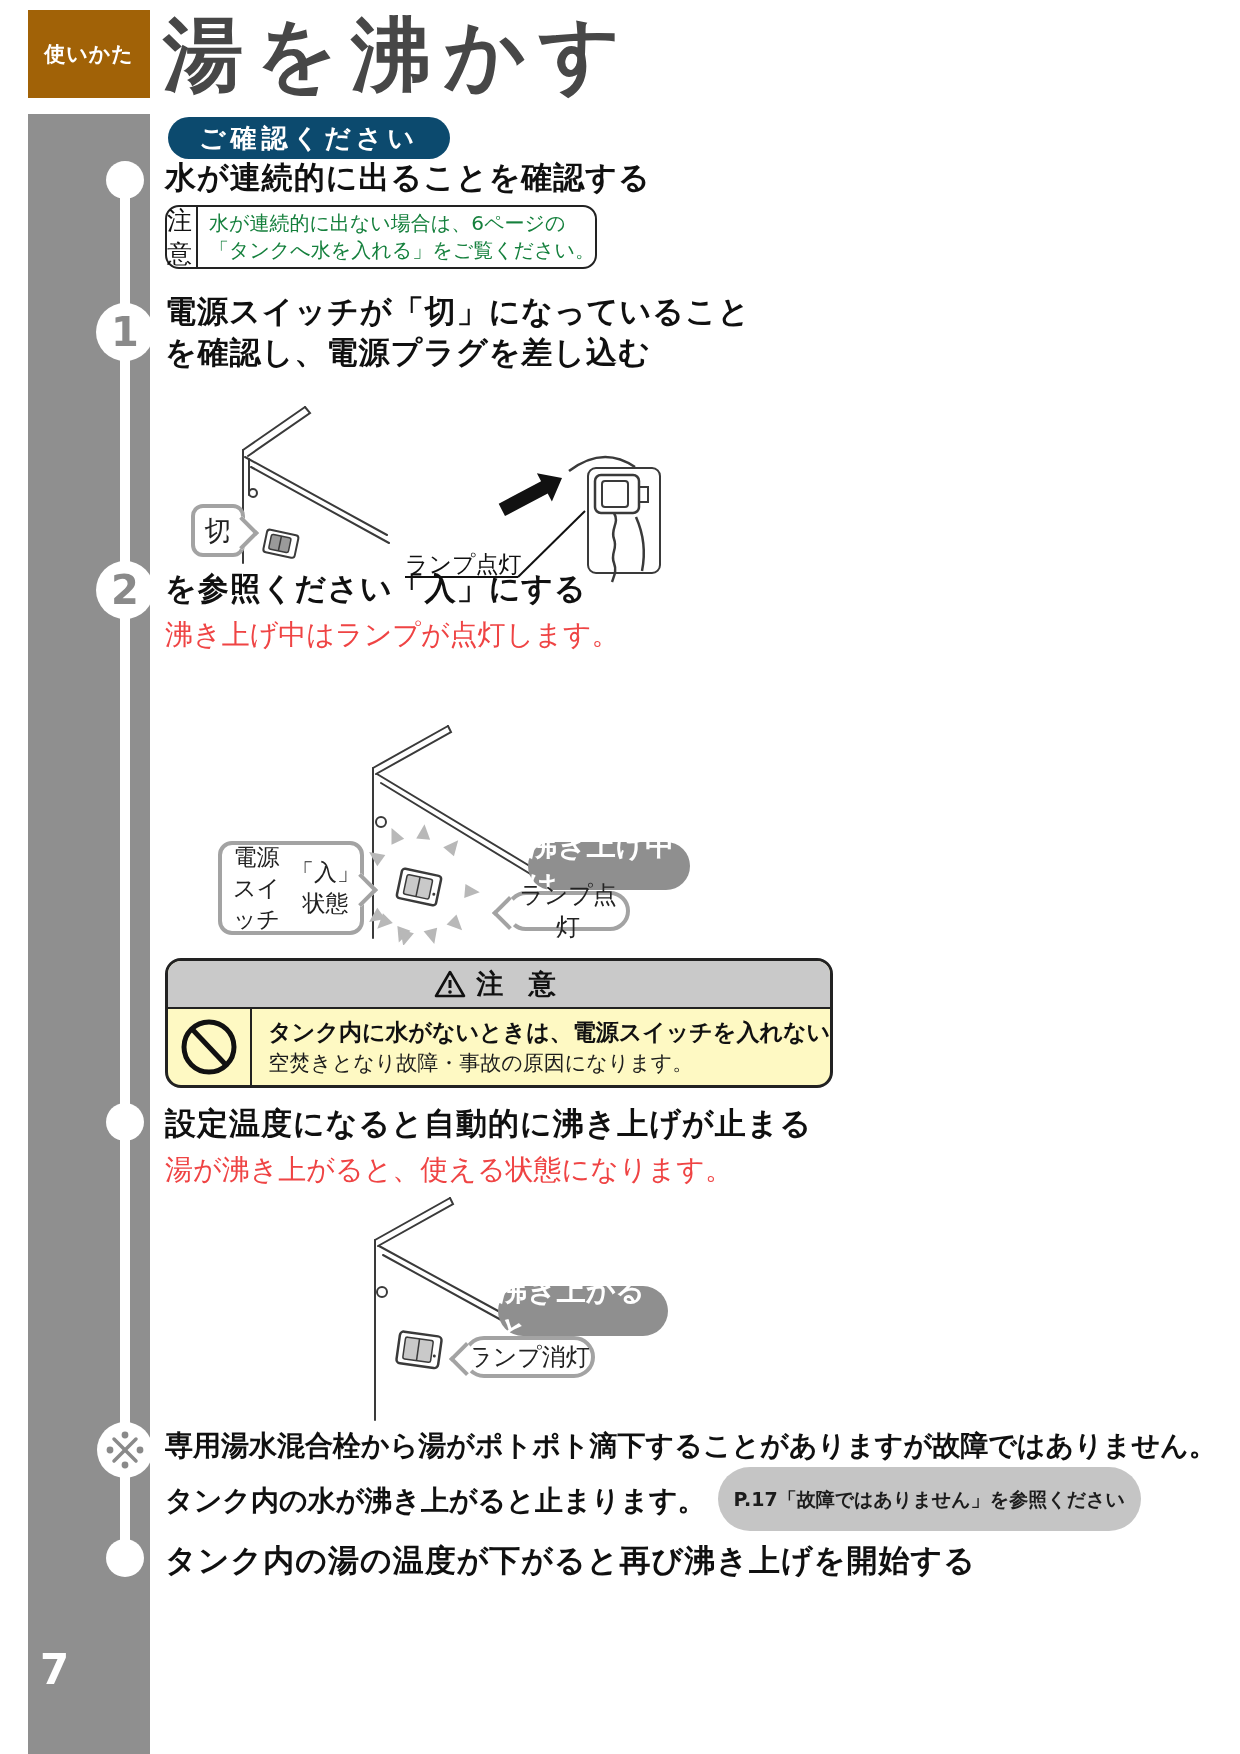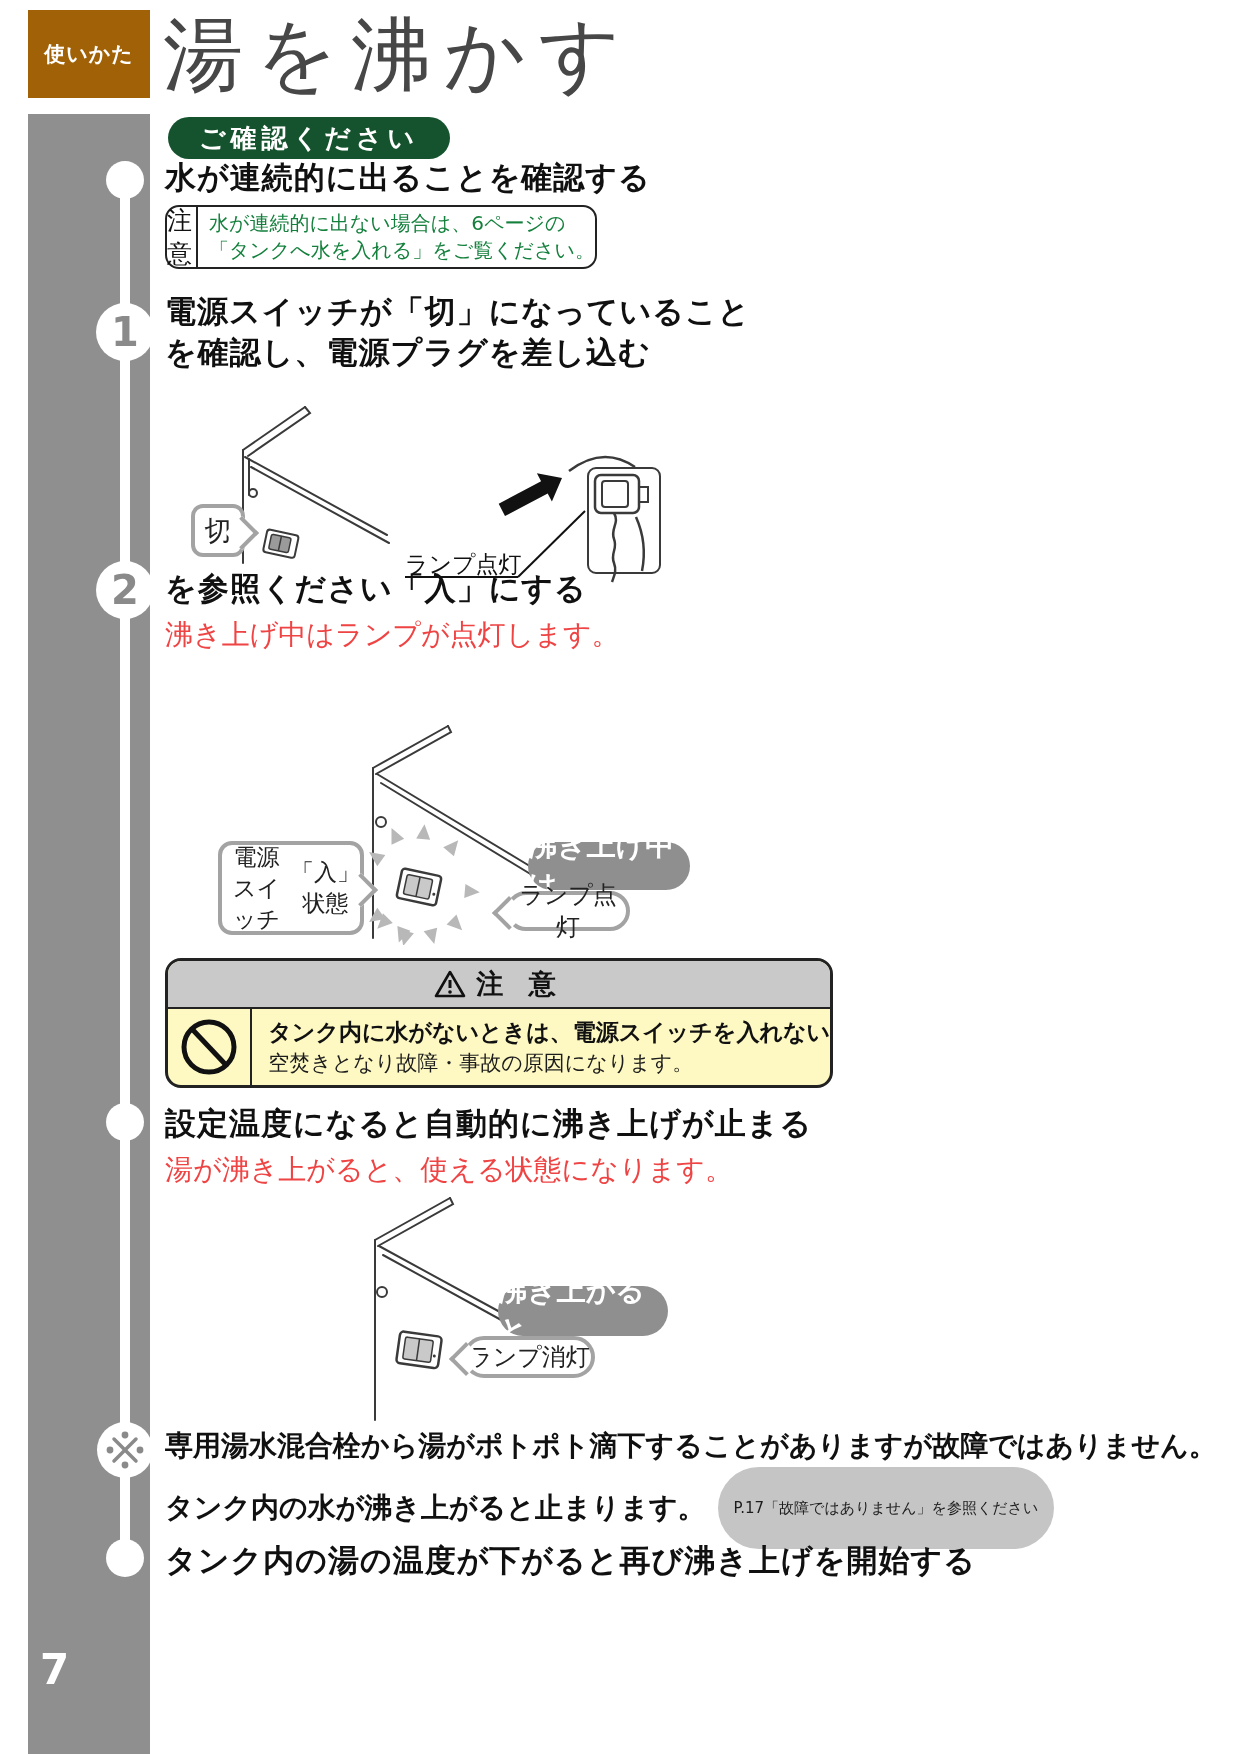--- a/index.html
+++ b/index.html
@@ -12,22 +12,22 @@
             display:flex;align-items:center;justify-content:center;
             color:#fff;font-size:21px;font-weight:bold;letter-spacing:1px;}
   .side-bar{left:28px;top:114px;width:122px;height:1640px;background:#8f8f8f;}
   .timeline{left:120px;top:180px;width:10px;height:1378px;background:#fff;}
   .dot{background:#fff;border-radius:50%;}
   .numcircle{background:#fff;border-radius:50%;display:flex;align-items:center;justify-content:center;
              color:#8a8a8a;font-weight:bold;font-size:40px;}
   .pagenum{left:40px;top:1645px;color:#fff;font-size:42px;font-weight:bold;}
 
   
-  .title{left:163px;top:2px;font-size:80px;font-weight:normal;color:#474747;letter-spacing:13px;white-space:nowrap;}
-  .banner{left:168px;top:117px;width:282px;height:42px;background:#14532d;border-radius:22px;
+  .title{left:163px;top:2px;font-size:80px;font-weight:bold;color:#474747;letter-spacing:13px;white-space:nowrap;}
+  .banner{left:168px;top:117px;width:282px;height:42px;background:#0c4a6e;border-radius:22px;
           display:flex;align-items:center;justify-content:center;color:#fff;
           font-size:26px;font-weight:bold;letter-spacing:5px;}
   .h{font-size:31px;font-weight:bold;color:#101010;letter-spacing:1px;white-space:nowrap;line-height:41px;}
   .sub{font-size:28px;color:#ef4444;white-space:nowrap;}
 
   
   .notebox{left:165px;top:205px;width:432px;height:64px;border:2.5px solid #222;border-radius:14px;
            display:flex;background:#fff;}
   .notebox .lbl{width:82px;border-right:2px solid #222;display:flex;align-items:center;justify-content:center;
                 font-size:25px;color:#111;}
@@ -50,22 +50,22 @@
                      display:flex;align-items:center;justify-content:center;gap:10px;
                      font-size:27px;font-weight:bold;letter-spacing:8px;color:#111;}
   .cautionbox .cbody{display:flex;}
   .cautionbox .cicon{width:84px;border-right:2.5px solid #222;display:flex;align-items:center;justify-content:center;padding:8px 0;}
   .cautionbox .ctext{flex:1;padding:7px 0 7px 16px;}
   .cautionbox .l1{font-size:23px;font-weight:bold;line-height:33px;white-space:nowrap;}
   .cautionbox .l2{font-size:21px;line-height:29px;white-space:nowrap;color:#1c1c1c;}
 
   
   .dripline{font-size:28px;font-weight:bold;line-height:42px;color:#101010;white-space:nowrap;}
-  .ref-pill{display:inline-block;background:#c5c5c5;border-radius:999px;padding:20px 16px;margin-left:12px;
-            font-size:15px;font-weight:normal;color:#1c1c1c;vertical-align:4px;}
+  .ref-pill{display:inline-block;background:#c5c5c5;border-radius:999px;padding:11px 16px;margin-left:12px;
+            font-size:19px;font-weight:bold;color:#1c1c1c;vertical-align:4px;}
 
   svg{display:block;}
 </style>
 </head>
 <body>
 
 <div class="page">
 
   <div class="abs side-tab">
     <span>使いかた</span>

